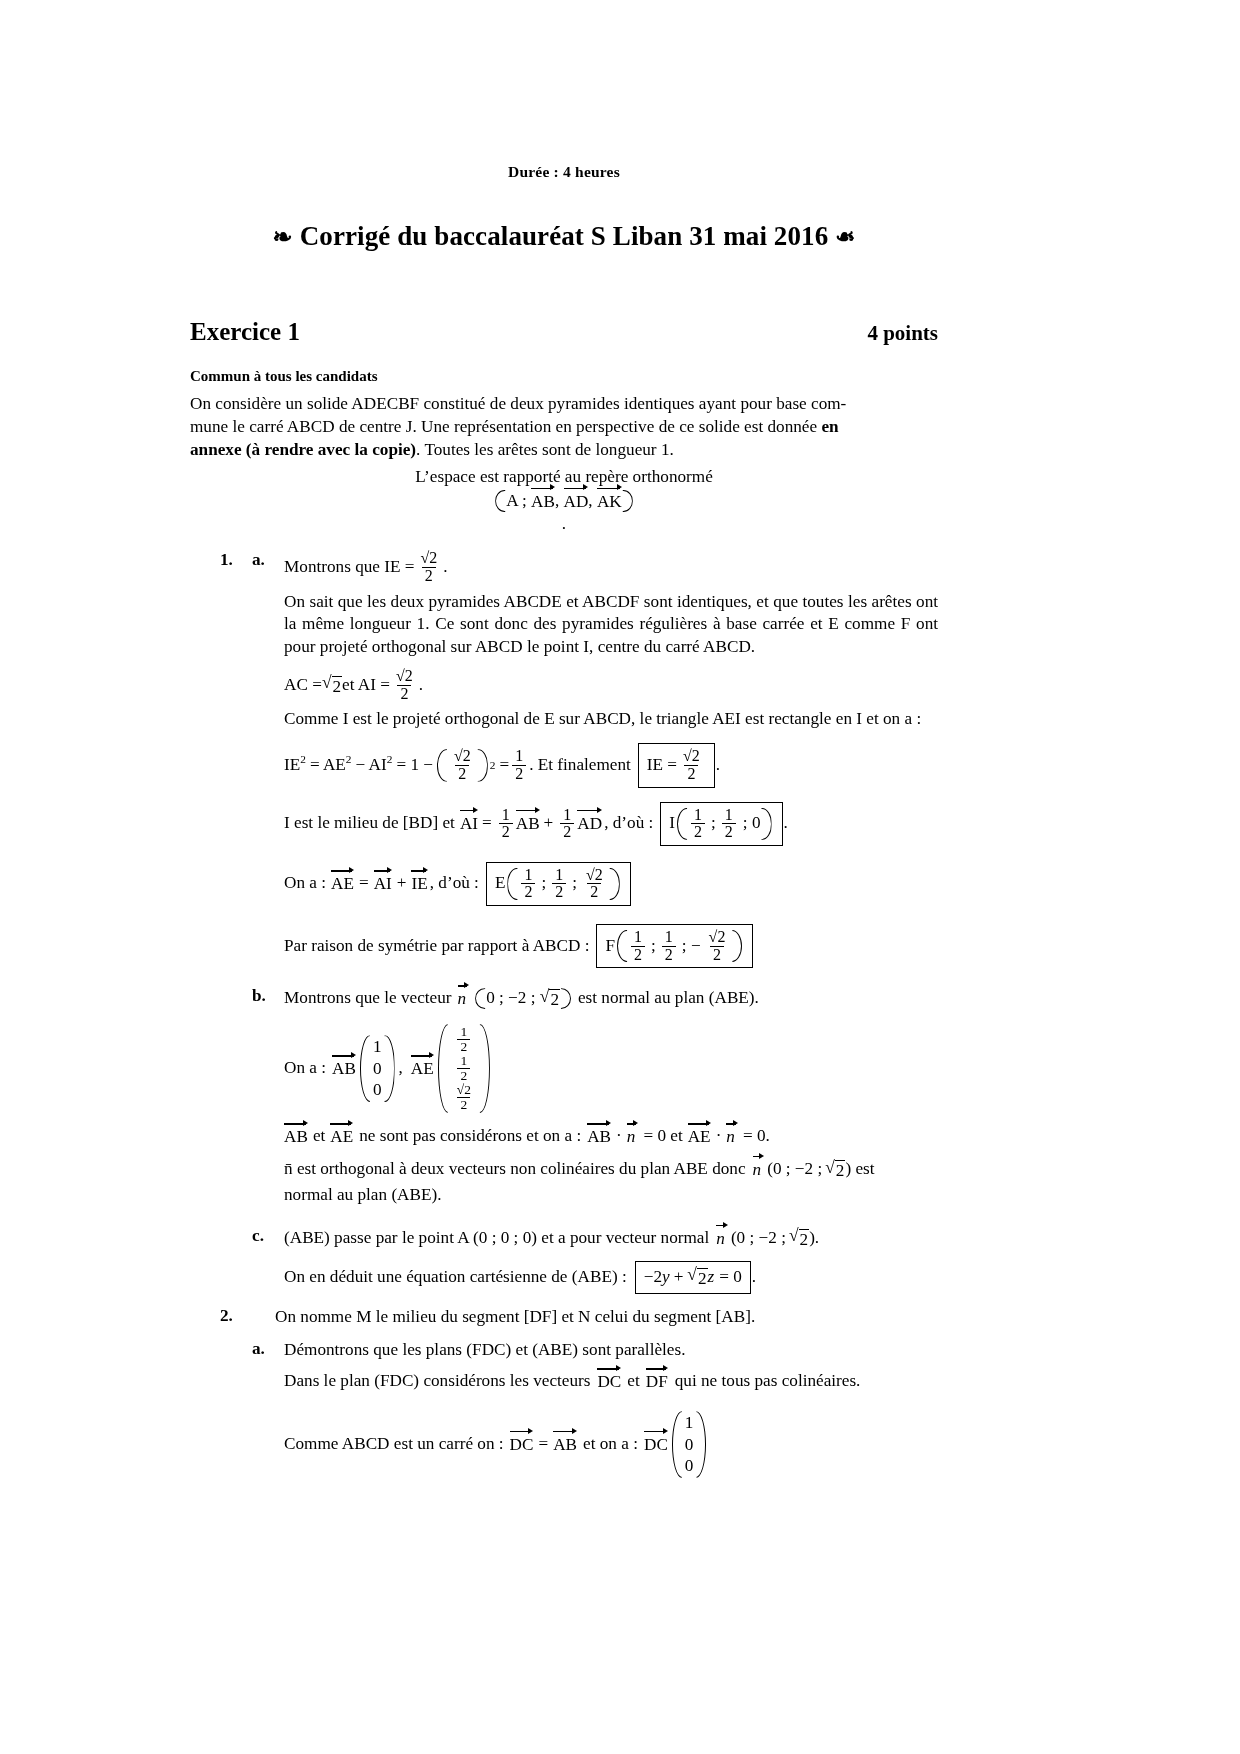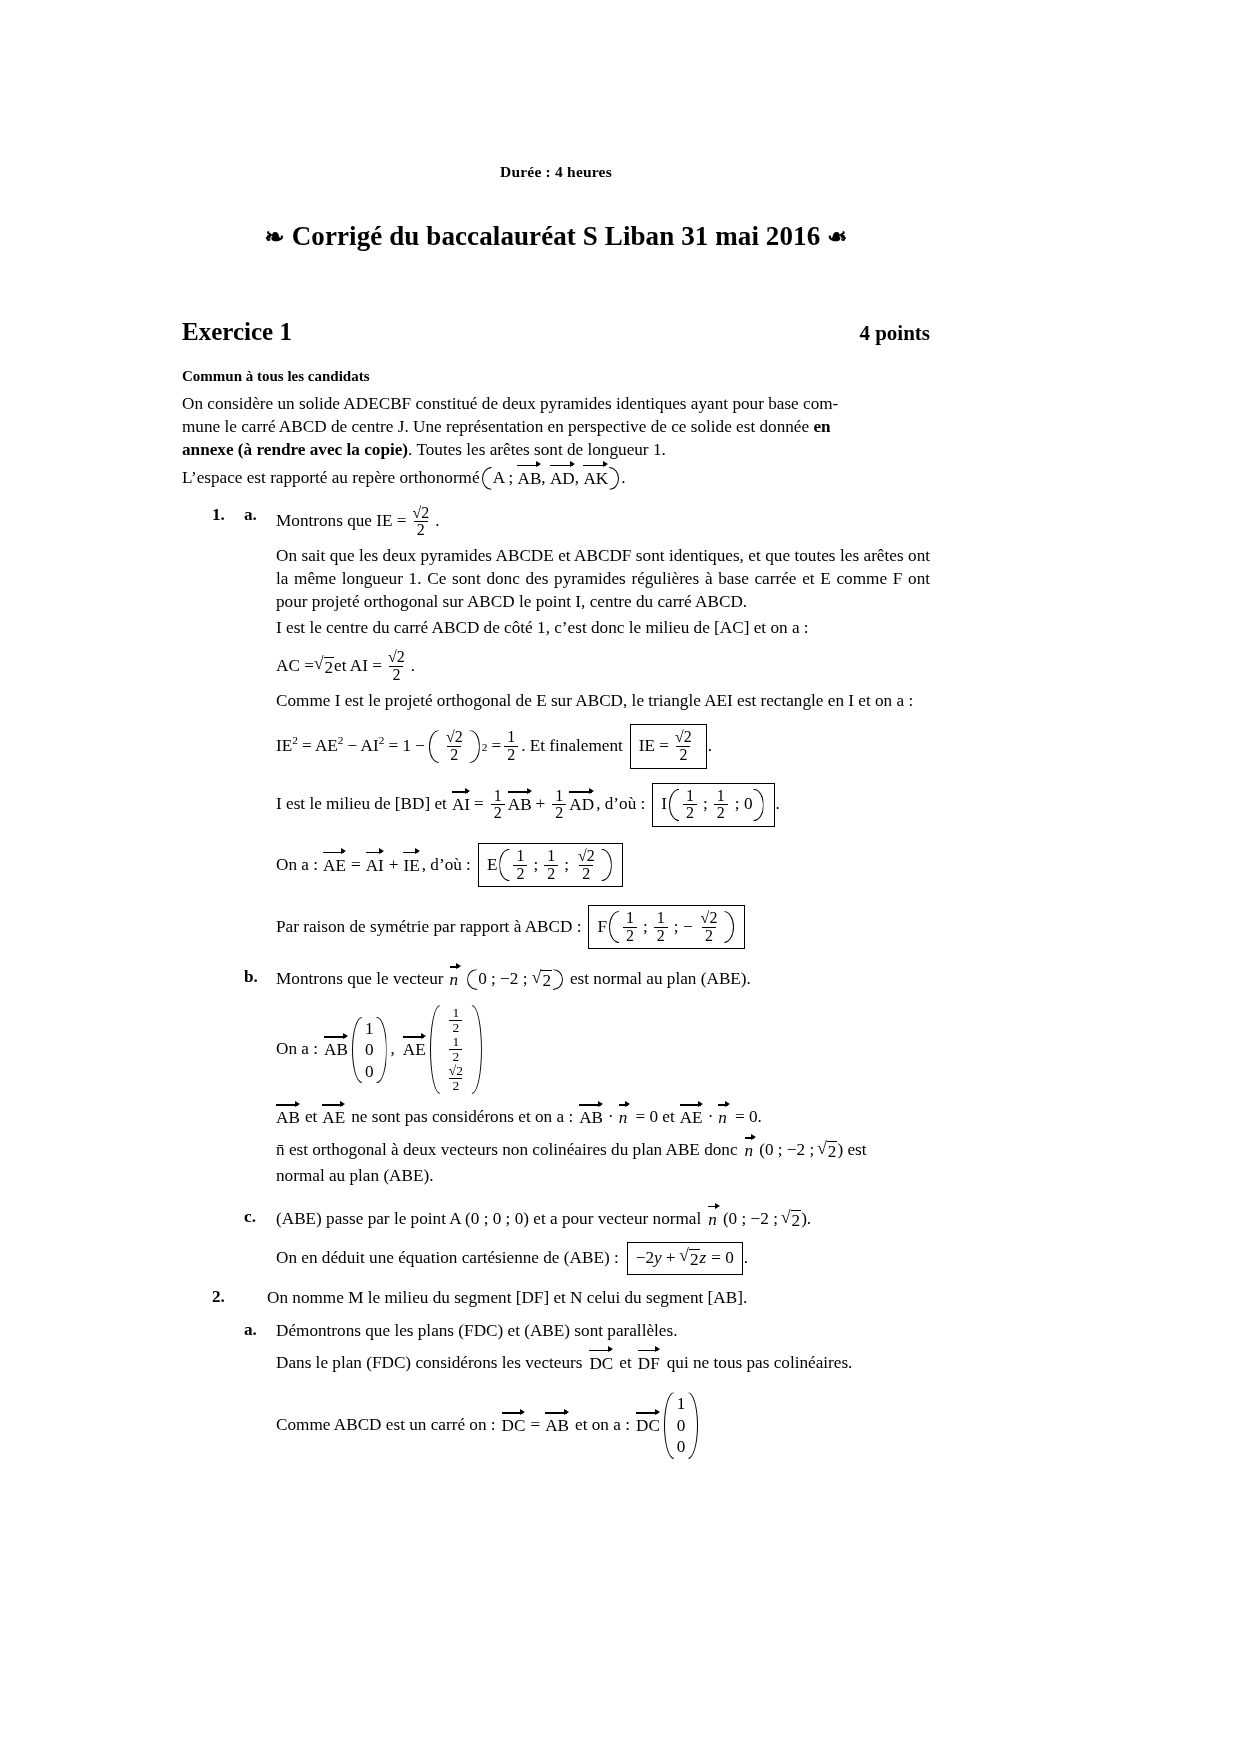--- a/index.html
+++ b/index.html
@@ -4,21 +4,21 @@
 <style>
   html, body { margin:0; padding:0; }
   body {
     width:1240px; height:1754px;
     background:#ffffff;
     font-family:"Liberation Serif", serif;
     color:#000000;
     -webkit-font-smoothing:antialiased;
   }
   .page { position:relative; width:1240px; height:1754px; }
-  .content { position:absolute; left:182px; top:0; width:748px; }
+  .content { position:absolute; left:190px; top:0; width:748px; }
 
   
   .duree { text-align:center; font-weight:bold; font-size:15.5px; margin-top:163px; letter-spacing:.2px; }
   .doctitle { text-align:center; font-weight:bold; font-size:27px; margin-top:40px; letter-spacing:.1px; }
   .orn { font-size:24px; display:inline-block; }
   .orn.left { transform:scaleX(1); margin-right:7px; }
   .orn.right { transform:scaleX(-1); margin-left:7px; }
 
   
   .exline { display:flex; justify-content:space-between; align-items:baseline; margin-top:66px; }
@@ -34,21 +34,21 @@
   
   .lvl1 { position:relative; margin-top:10px; }
   .lvl1 > .num { position:absolute; left:30px; top:0; font-weight:bold; font-size:17.2px; }
   .lvl1 > .body { margin-left:62px; }
 
   .lvl2 { position:relative; margin-top:6px; }
   .lvl2 > .num { position:absolute; left:0px; top:0; font-weight:bold; font-size:17.2px; }
   .lvl2 > .body { margin-left:32px; }
 
   .row { font-size:17.2px; line-height:1.33; display:flex; flex-wrap:wrap; align-items:center; margin-top:9px; }
-  .row.tight { margin-top:5px; }
+  .row.tight { margin-top:5px;flex-direction:column; }
   .it { font-style:italic; }
   .frac { display:inline-flex; flex-direction:column; align-items:center;
           vertical-align:middle; margin:0 3px; line-height:1.04; font-size:16px; }
   .frac .nu { padding:0 3px; }
   .frac .de { padding:0 3px; border-top:1.3px solid #000; }
   .frac.sm { font-size:13.5px; }
 
   .sqrt { display:inline-flex; align-items:flex-start; }
   .sqrt .rad { font-size:1.02em; line-height:1; }
   .sqrt .rand { border-top:1.2px solid #000; padding:0 1px 0 1px; margin-top:1.5px; line-height:1.12; }
@@ -132,21 +132,20 @@
             <div class="row" style="margin-top:0;text-align:center;">
               <span>Montrons que IE = </span>
               <span class="frac">
                 <span class="nu">√2</span>
                 <span class="de">2</span>
               </span>
               <span>.</span>
             </div>
 
             <p class="t" style="margin-top:6px;">On sait que les deux pyramides ABCDE et ABCDF sont identiques, et que toutes les arêtes ont la même longueur 1. Ce sont donc des pyramides régulières à base carrée et E comme F ont pour projeté orthogonal sur ABCD le point I, centre du carré ABCD.</p>
-            <p class="t nj" style="margin-top:4px;">I est le centre du carré ABCD de côté 1, c’est donc le milieu de [AC] et on a :</p>
 
             <div class="row">
               <span>AC = </span>
               <span class="sqrt">
                   <span class="rad">√</span>
                   <span class="rand">2</span>
                 </span>
               <span> et AI = </span>
               <span class="frac">
                 <span class="nu">√2</span>

